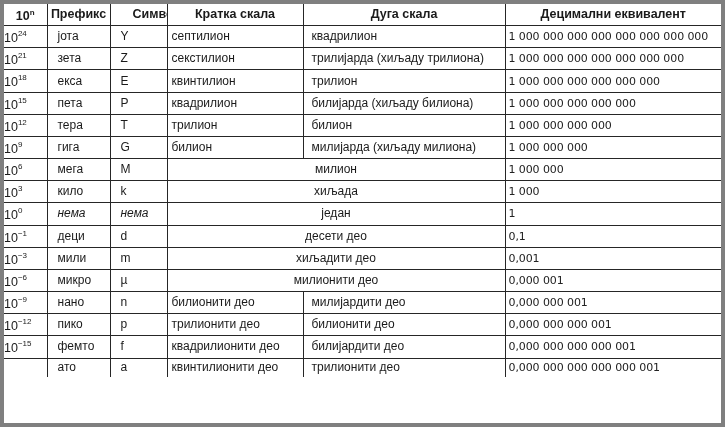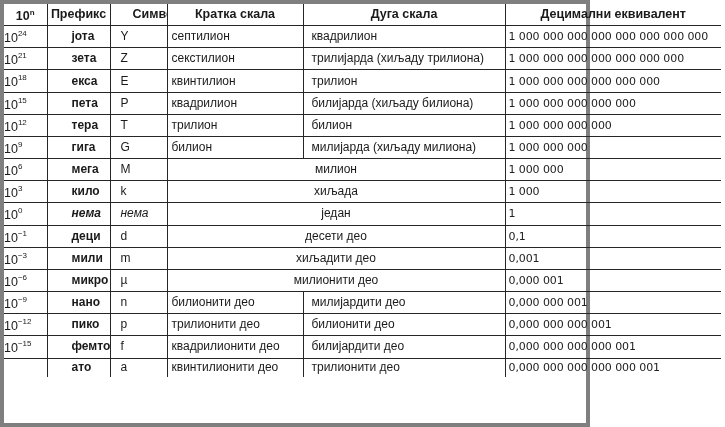--- a/index.html
+++ b/index.html
@@ -1,19 +1,19 @@
 <!DOCTYPE html>
 <html><head>
 <meta charset="utf-8">
 <style>
   html, body { margin: 0; padding: 0; background: #ffffff; }
   body { width: 725px; height: 427px; overflow: hidden; position: relative; }
   .frame {
     position: absolute; left: 0; top: 0;
-    width: 590px; height: 427px;
+    width: 725px; height: 427px;
     box-sizing: border-box;
     border: 4px solid #7f7f7f;
     background: #ffffff;
   }
   table {
     border-collapse: collapse;
     width: 717px;
     table-layout: fixed;
     font-family: "Liberation Sans", "DejaVu Sans", sans-serif;
     font-size: 12px;
@@ -35,21 +35,21 @@
     vertical-align: middle;
   }
   tr:first-child th { border-top: none; }
   tr td:first-child, tr th:first-child { border-left: none; }
   tr td:last-child, tr th:last-child { border-right: none; }
   tr:last-child td { border-bottom: none; }
   th { font-weight: bold; font-size: 12.5px; text-align: center; padding: 0; }
   th.left { text-align: left; padding-left: 22px; }
   td.pow { text-align: left; padding: 0; font-size: 12.5px; }
   td.pow sup { font-size: 8px; position: relative; top: -1px; }
-  td.prefix { padding-left: 24px; font-weight: bold; }
+  td.prefix { padding-left: 10px; }
   td.sym { padding-left: 10px; }
   td.merged { text-align: center; padding: 0; }
   td.long { padding-left: 8px; }
   td.dec { padding-left: 3px; font-family: "DejaVu Sans", sans-serif; font-size: 11px; color: #222; letter-spacing: -0.1px; }
   .it { font-style: italic; }
 </style>
 </head>
 <body>
 
 <div class="frame">

